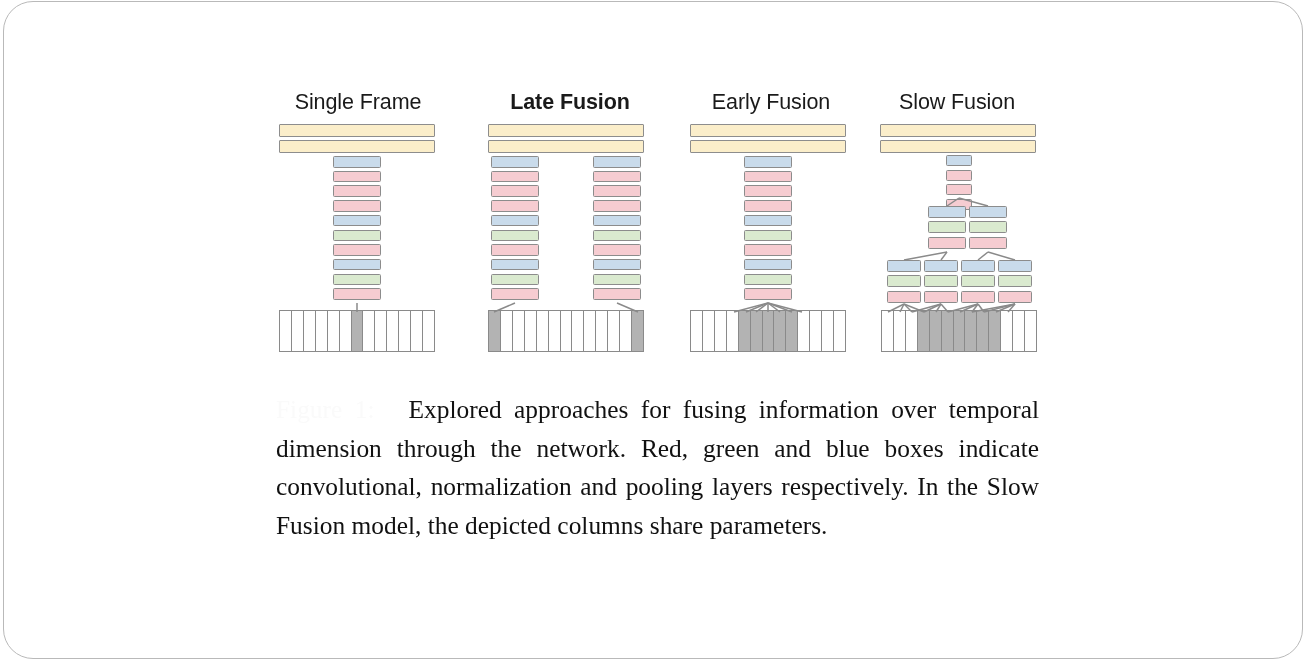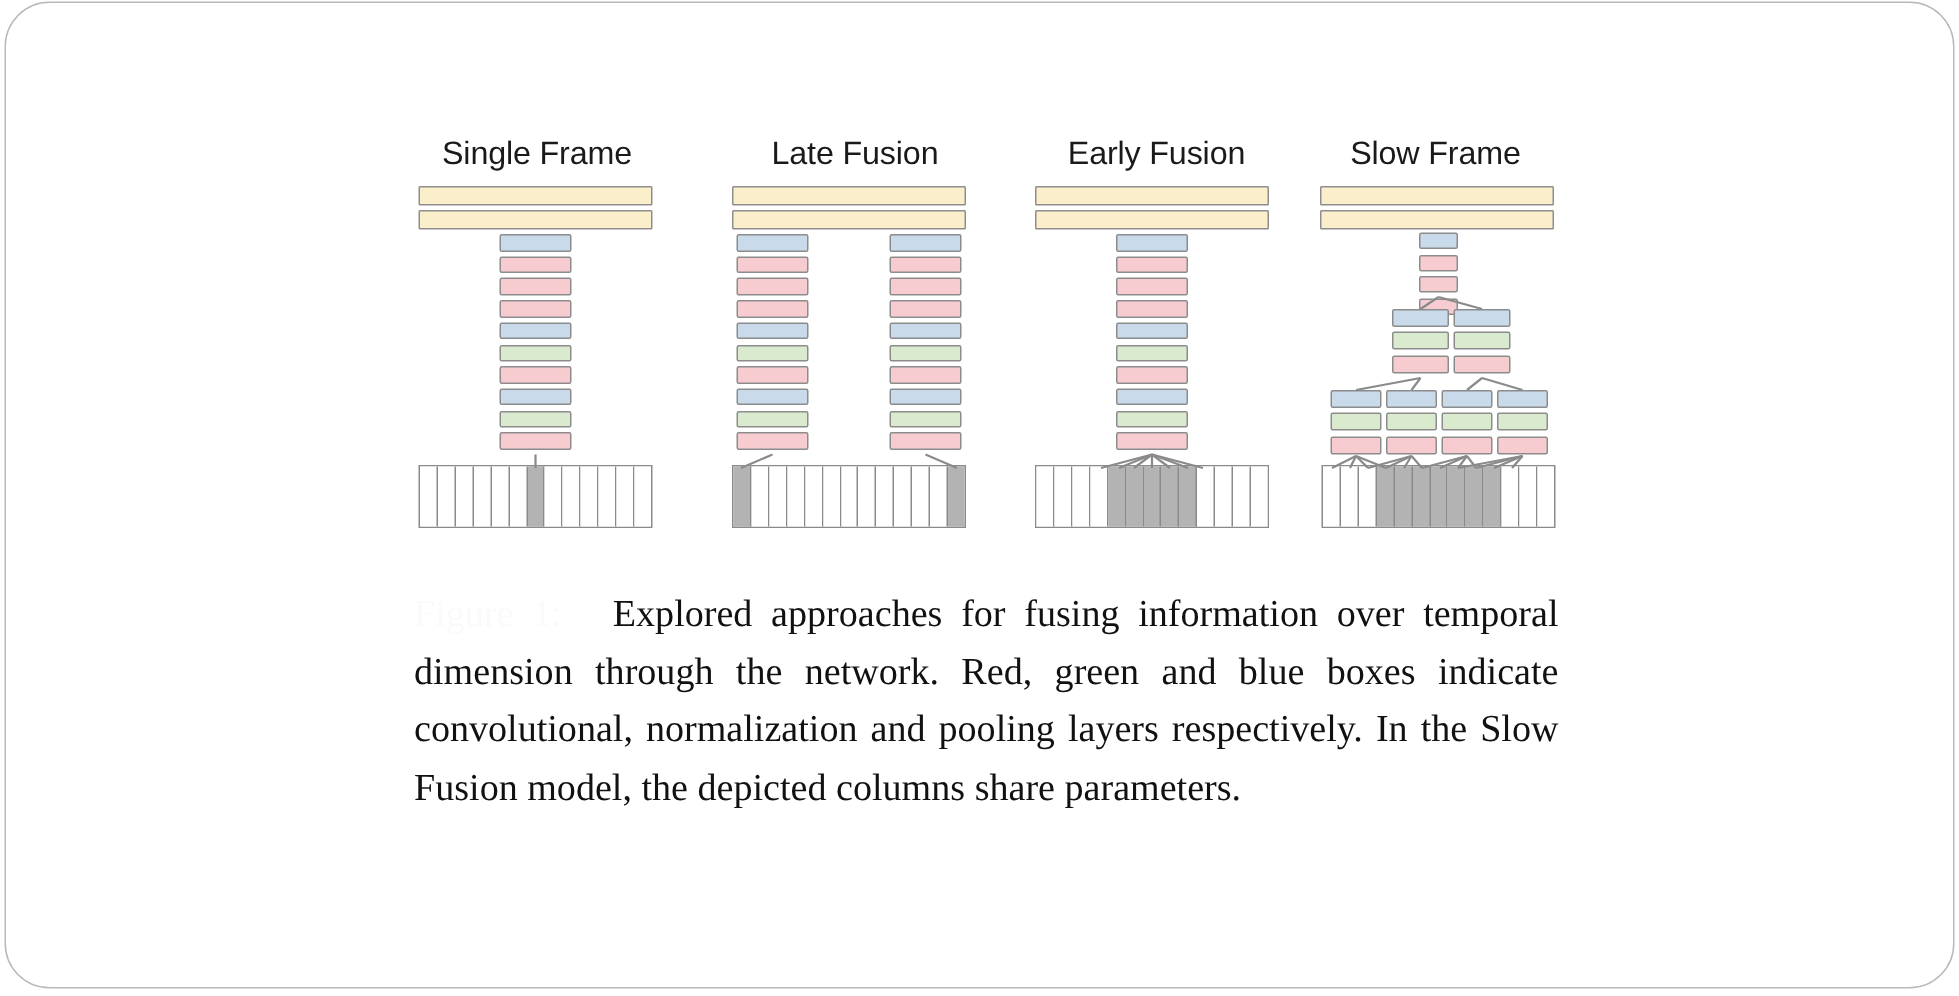--- a/index.html
+++ b/index.html
@@ -121,21 +121,21 @@
         <div class="cell"></div>
         <div class="cell"></div>
         <div class="cell on"></div>
         <div class="cell"></div>
         <div class="cell"></div>
         <div class="cell"></div>
         <div class="cell"></div>
         <div class="cell"></div>
         <div class="cell"></div>
       </div>
-      <div class="heading" style="left: 487px; top: 88px; width: 158px;">Late Fusion</div>
+      <div class="heading" style="left: 487px; top: 88px; width: 158px; font-weight: bold;">Late Fusion</div>
       <div class="fcbar" style="left: 484px; top: 122px; width: 156px; height: 13px;"></div>
       <div class="fcbar" style="left: 484px; top: 138px; width: 156px; height: 13px;"></div>
       <div class="layer pool" style="left: 487px; top: 154px; width: 48px; height: 11.5px;"></div>
       <div class="layer conv" style="left: 487px; top: 168.7px; width: 48px; height: 11.5px;"></div>
       <div class="layer conv" style="left: 487px; top: 183.4px; width: 48px; height: 11.5px;"></div>
       <div class="layer conv" style="left: 487px; top: 198.1px; width: 48px; height: 11.5px;"></div>
       <div class="layer pool" style="left: 487px; top: 212.8px; width: 48px; height: 11.5px;"></div>
       <div class="layer norm" style="left: 487px; top: 227.5px; width: 48px; height: 11.5px;"></div>
       <div class="layer conv" style="left: 487px; top: 242.2px; width: 48px; height: 11.5px;"></div>
       <div class="layer pool" style="left: 487px; top: 256.9px; width: 48px; height: 11.5px;"></div>
@@ -187,21 +187,21 @@
         <div class="cell on"></div>
         <div class="cell on"></div>
         <div class="cell on"></div>
         <div class="cell on"></div>
         <div class="cell on"></div>
         <div class="cell"></div>
         <div class="cell"></div>
         <div class="cell"></div>
         <div class="cell"></div>
       </div>
-      <div class="heading" style="left: 874px; top: 88px; width: 158px;">Slow Frame</div>
+      <div class="heading" style="left: 874px; top: 88px; width: 158px;">Slow Fusion</div>
       <div class="fcbar" style="left: 876px; top: 122px; width: 156px; height: 13px;"></div>
       <div class="fcbar" style="left: 876px; top: 138px; width: 156px; height: 13px;"></div>
       <div class="layer pool" style="left: 942px; top: 153px; width: 26px; height: 11.2px;"></div>
       <div class="layer conv" style="left: 942px; top: 167.6px; width: 26px; height: 11.2px;"></div>
       <div class="layer conv" style="left: 942px; top: 182.2px; width: 26px; height: 11.2px;"></div>
       <div class="layer conv" style="left: 942px; top: 196.8px; width: 26px; height: 11.2px;"></div>
       <div class="layer pool" style="left: 924px; top: 204px; width: 38px; height: 12px;"></div>
       <div class="layer norm" style="left: 924px; top: 219.4px; width: 38px; height: 12px;"></div>
       <div class="layer conv" style="left: 924px; top: 234.8px; width: 38px; height: 12px;"></div>
       <div class="layer pool" style="left: 965px; top: 204px; width: 38px; height: 12px;"></div>

